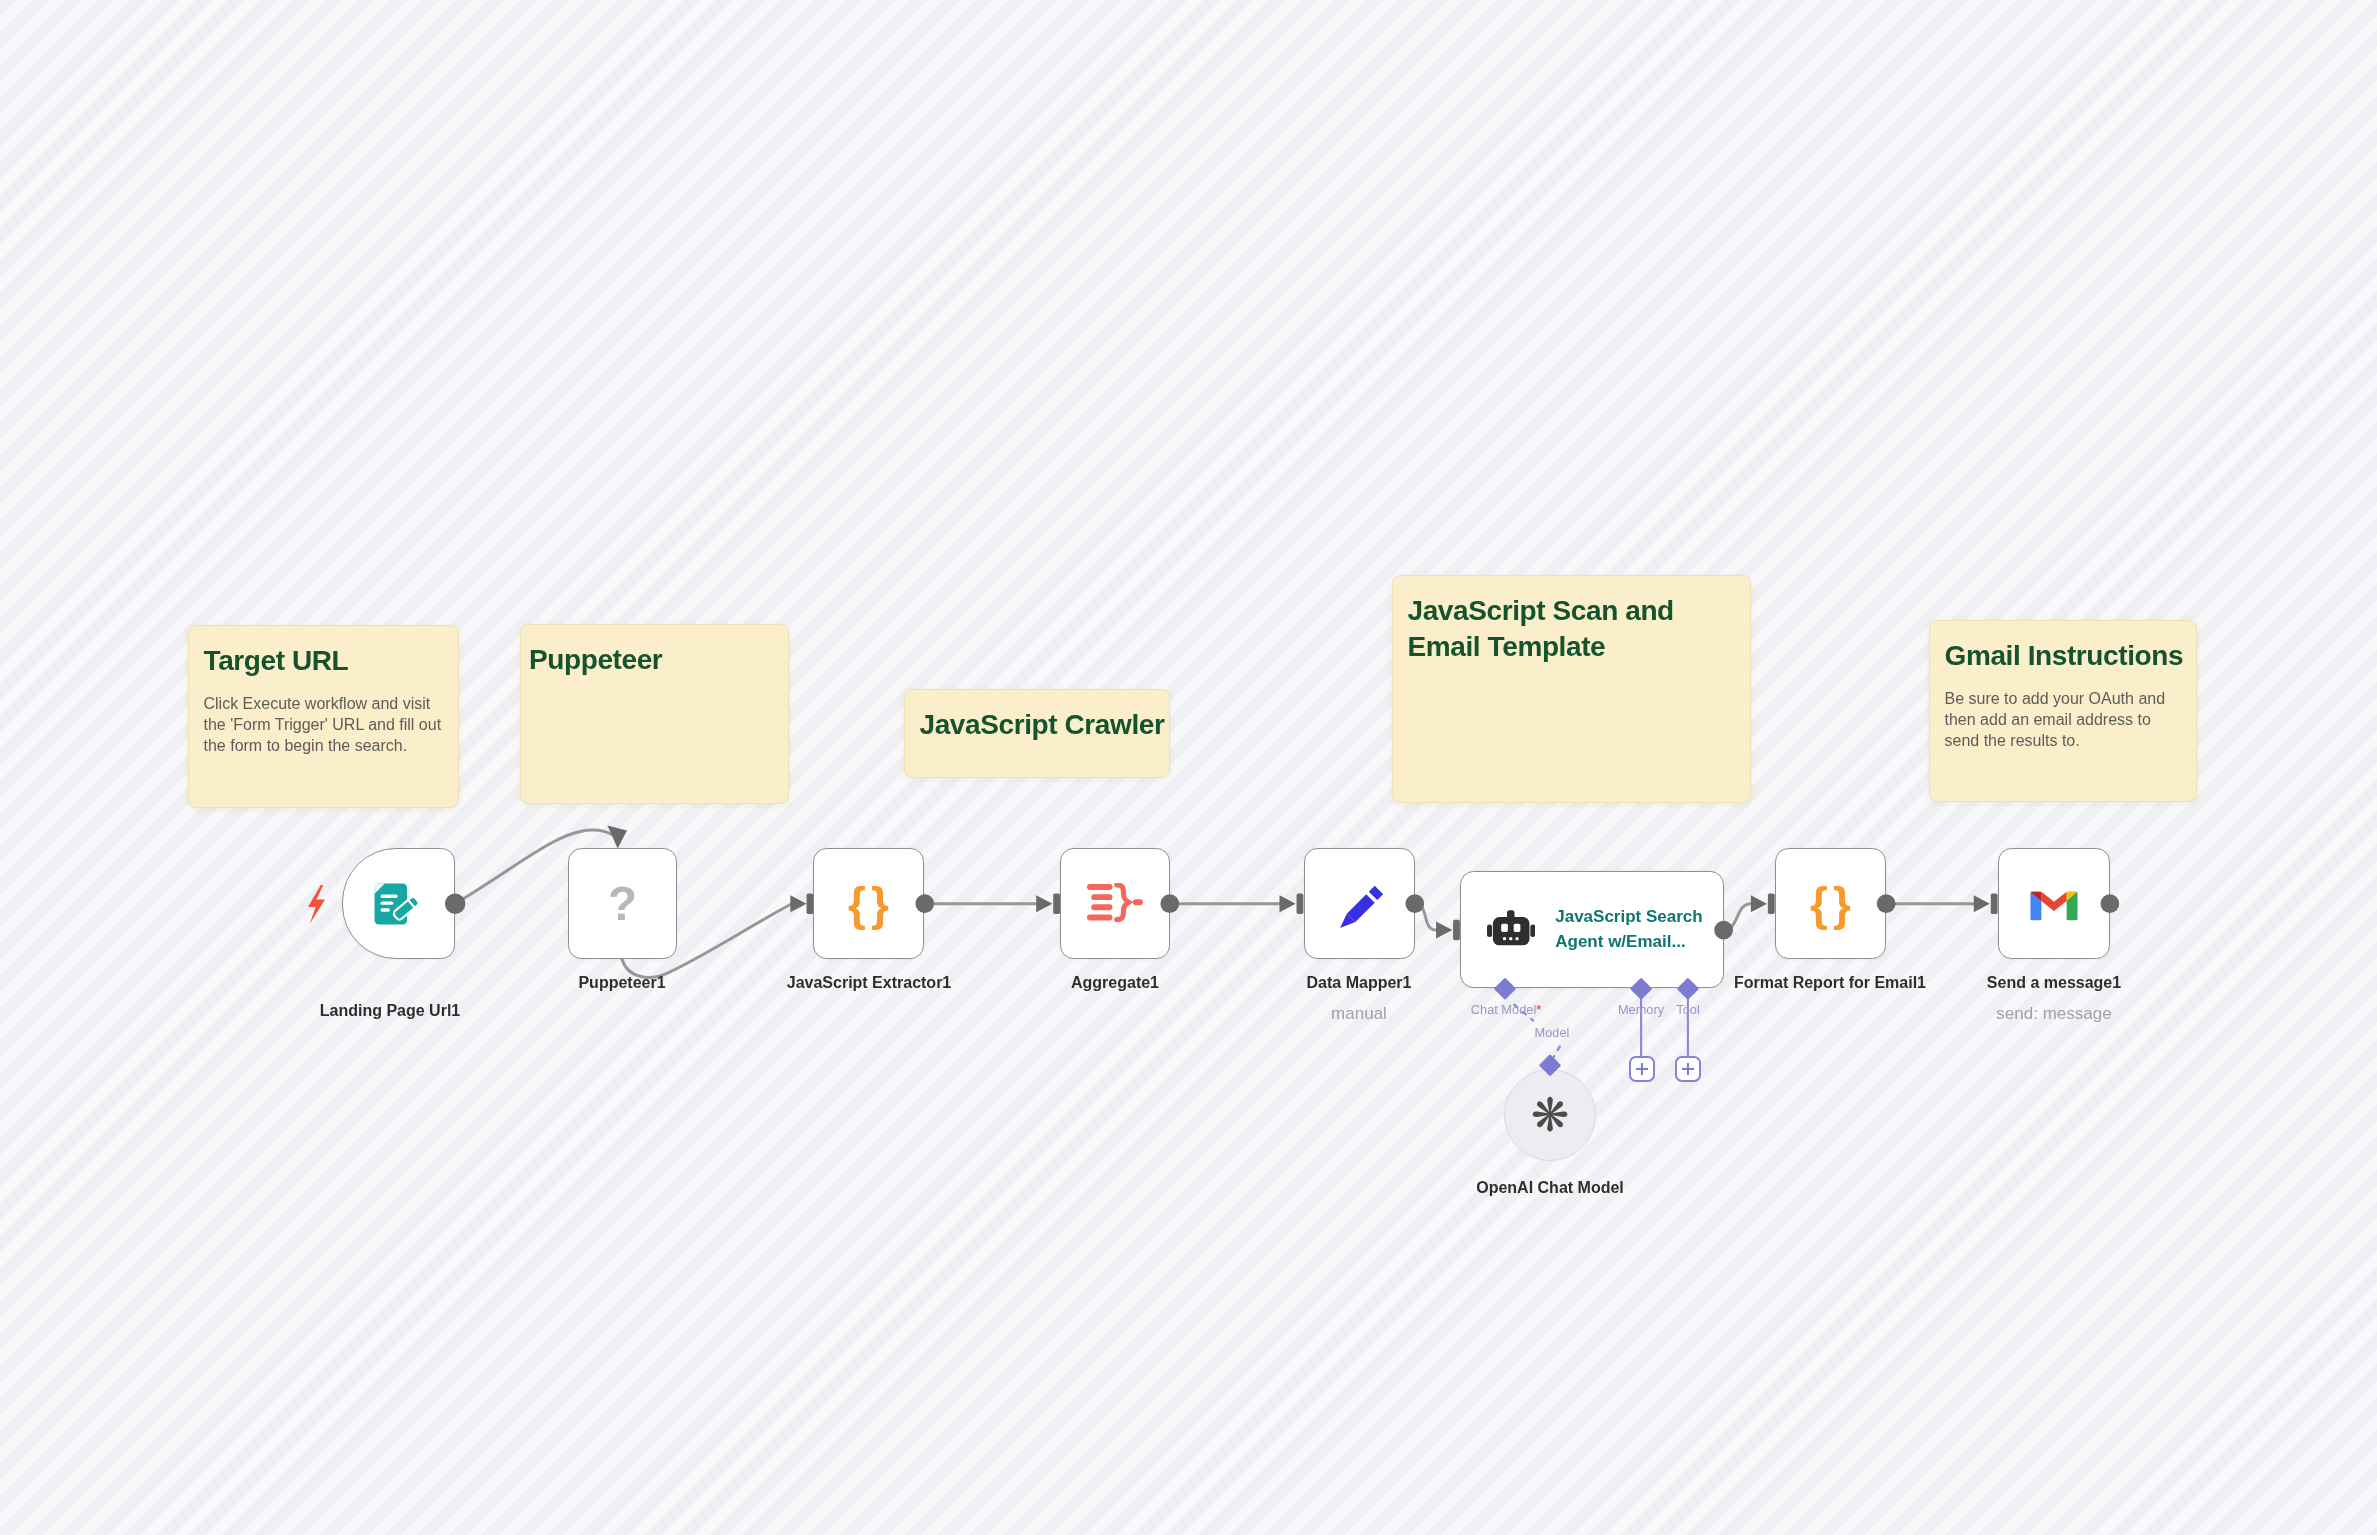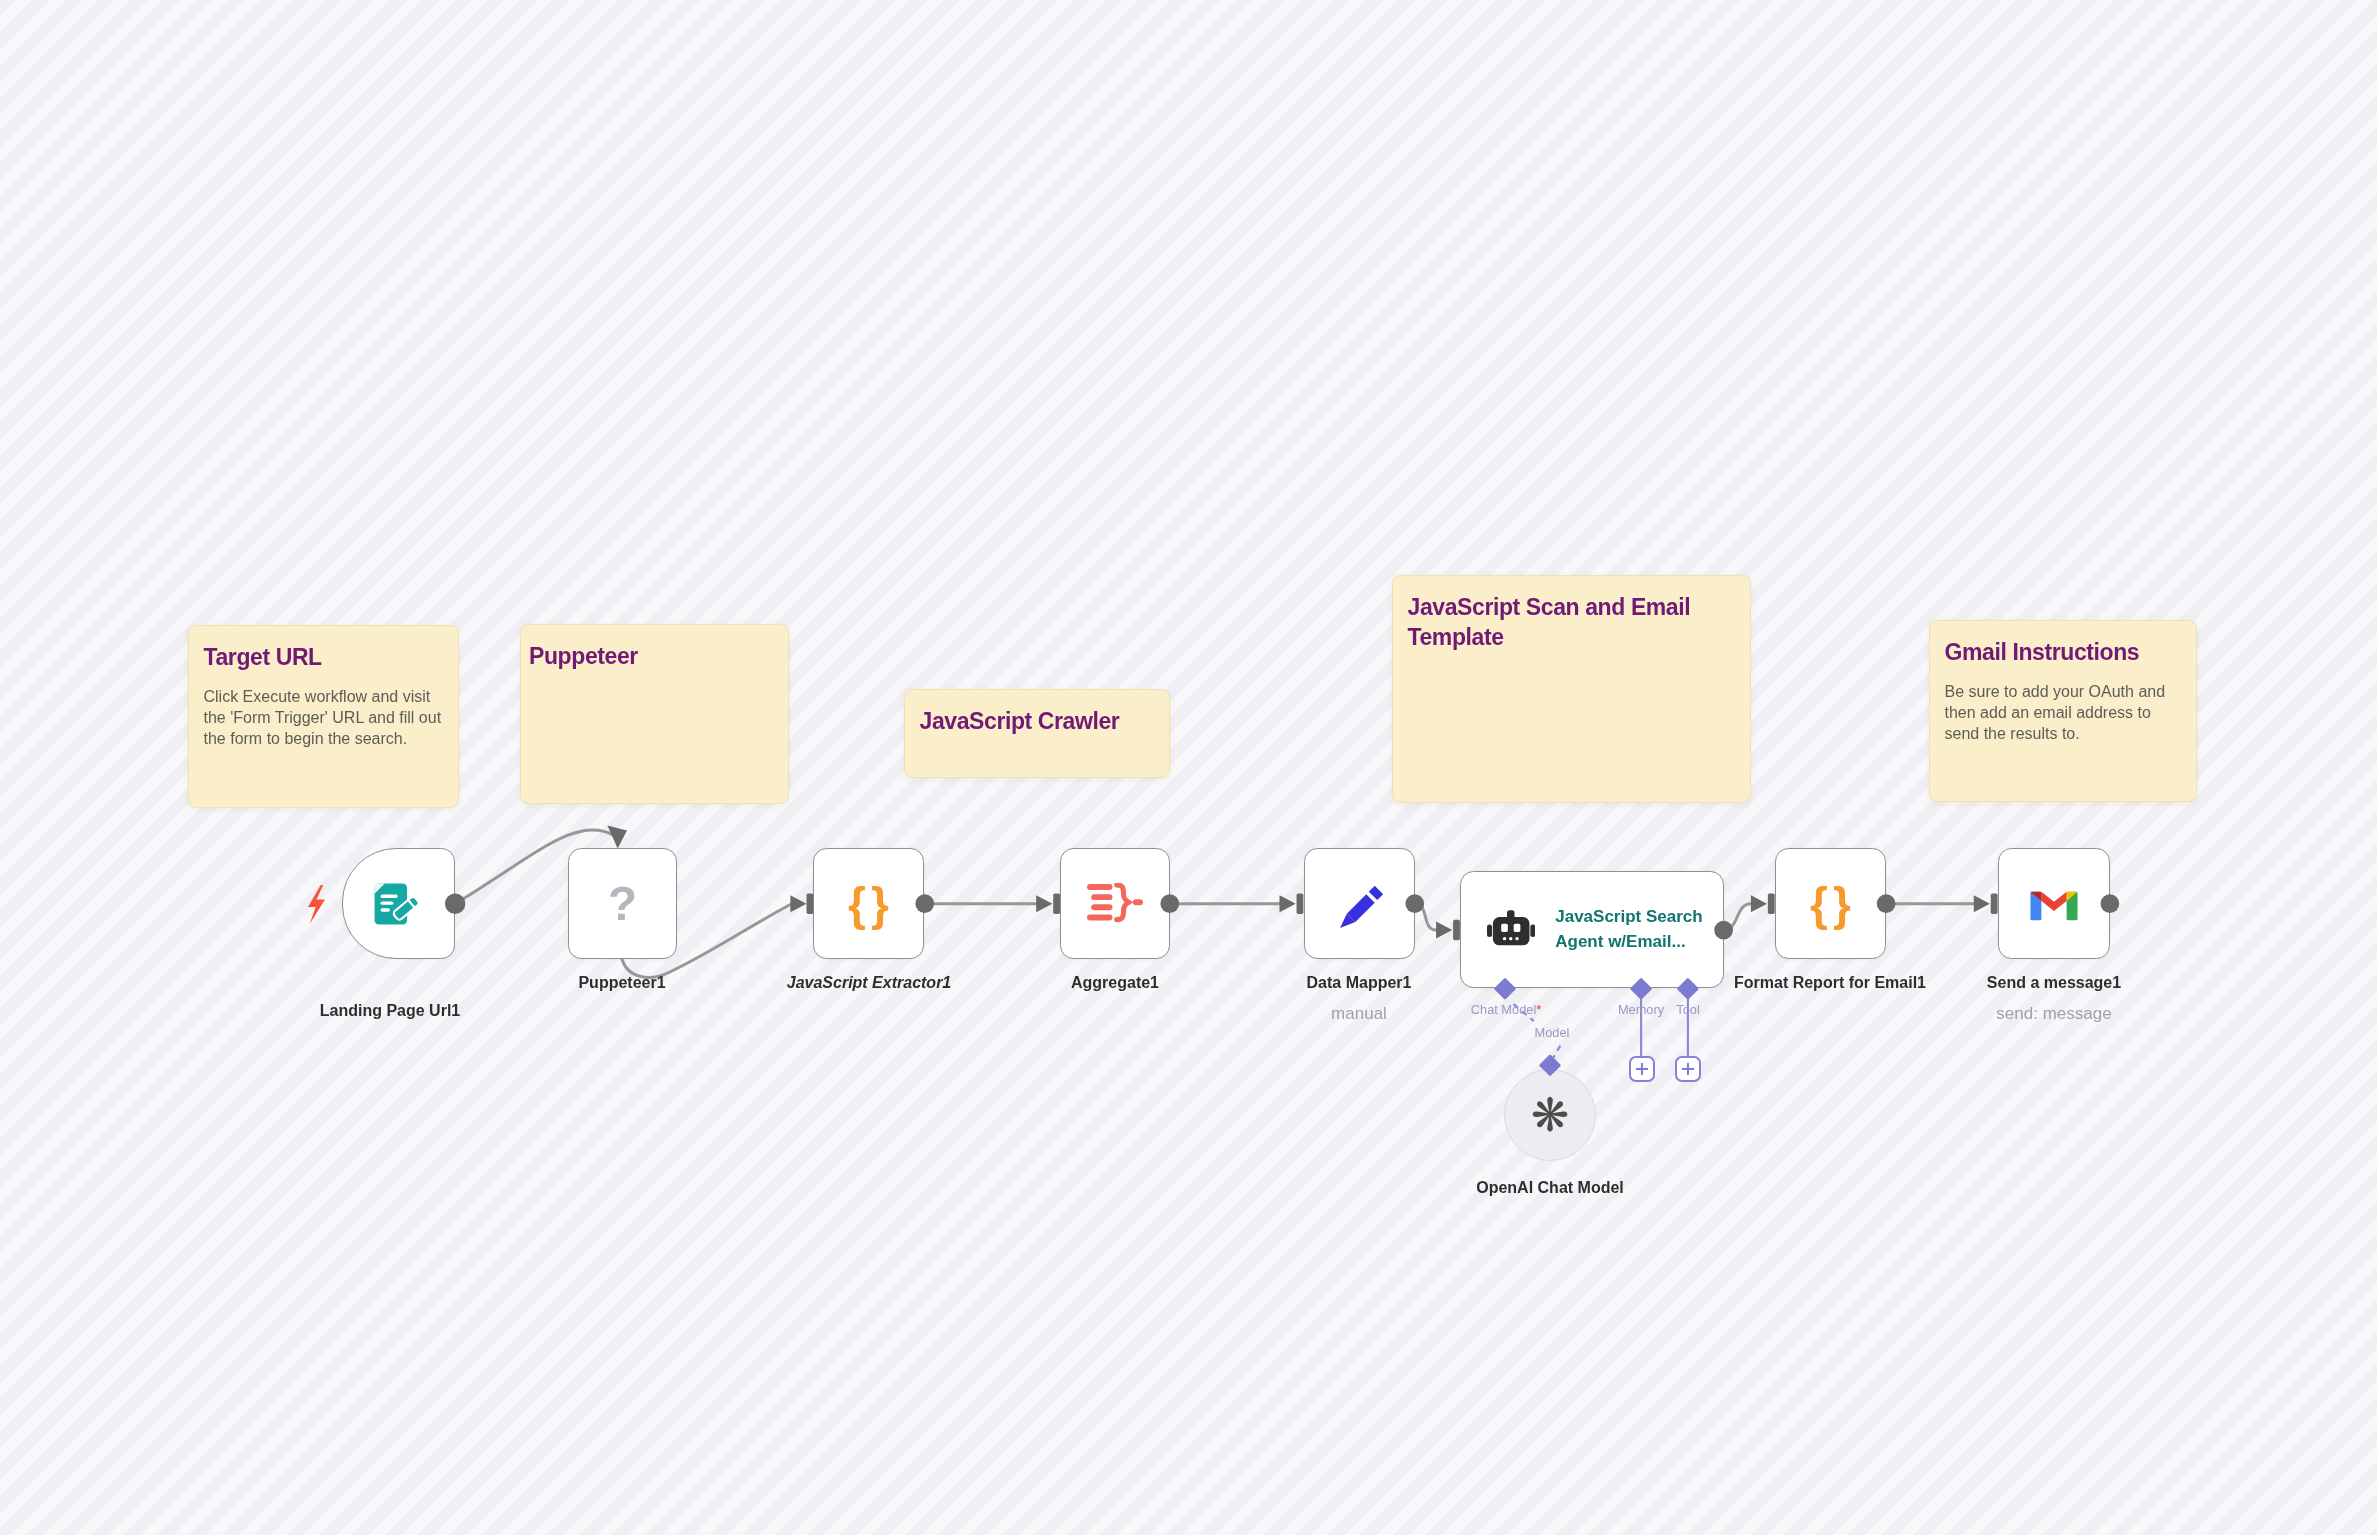--- a/index.html
+++ b/index.html
@@ -8,21 +8,21 @@
     font-family:"Liberation Sans","DejaVu Sans",sans-serif;
     background:repeating-linear-gradient(135deg,#f0f0f4 0px,#f0f0f4 12px,#f8f8fb 12px,#f8f8fb 23px);
   }
   svg.layer{position:absolute;left:0;top:0;pointer-events:none;}
   
   .note{
     position:absolute;background:#fbeecb;border:0.9px solid #f0e0b2;border-radius:8.5px;
     padding:17px 14.5px;box-sizing:border-box;box-shadow:0 1.7px 6.8px rgba(120,100,40,.08);
   }
   .note h1{
-    margin:0 0 13.6px;font-size:23px;line-height:1.3;font-weight:700;color:#701a75;
+    margin:0 0 13.6px;font-size:28px;line-height:1.3;font-weight:700;color:#14532d;
     letter-spacing:-0.4px;white-space:nowrap;
   }
   .note h1.wrap{white-space:normal;}
   .note p{margin:0;font-size:16px;line-height:21px;color:#5d5d57;}
   
   .node{
     position:absolute;background:#ffffff;border:1.7px solid #8e8e93;border-radius:13.6px;
     box-sizing:border-box;display:flex;align-items:center;justify-content:center;
     box-shadow:0 0.9px 3.4px rgba(40,40,60,.05);
   }
@@ -217,21 +217,21 @@
     <path d="M1984,1151 L1995,1162 L1984,1173 L1973,1162 Z"></path>
     <path d="M1822,1241 L1833,1252 L1822,1263 L1811,1252 Z"></path>
   </g>
 </svg>
 
 <div class="plus-btn" style="left:1629px;top:1056px;"></div>
 <div class="plus-btn" style="left:1675px;top:1056px;"></div>
 
 <div class="node-label" style="left:390px;top:974px;margin-top:28px;">Landing Page Url1</div>
 <div class="node-label" style="left:622px;top:974px;">Puppeteer1</div>
-<div class="node-label" style="left:869px;top:974px;font-style:italic;">JavaScript Extractor1</div>
+<div class="node-label" style="left:869px;top:974px;">JavaScript Extractor1</div>
 <div class="node-label" style="left:1115px;top:974px;">Aggregate1</div>
 <div class="node-label" style="left:1359px;top:974px;">Data Mapper1</div>
 <div class="node-sub" style="left:1359px;top:1004px;">manual</div>
 <div class="node-label" style="left:1830px;top:974px;">Format Report for Email1</div>
 <div class="node-label" style="left:2054px;top:974px;">Send a message1</div>
 <div class="node-sub" style="left:2054px;top:1004px;">send: message</div>
 <div class="node-label" style="left:1550px;top:1179px;">OpenAI Chat Model</div>
 
 <div class="port-label" style="left:1506px;top:1002px;"><span>Chat Model</span><span class="req">*</span></div>
 <div class="port-label" style="left:1641px;top:1002px;">Memory</div>

